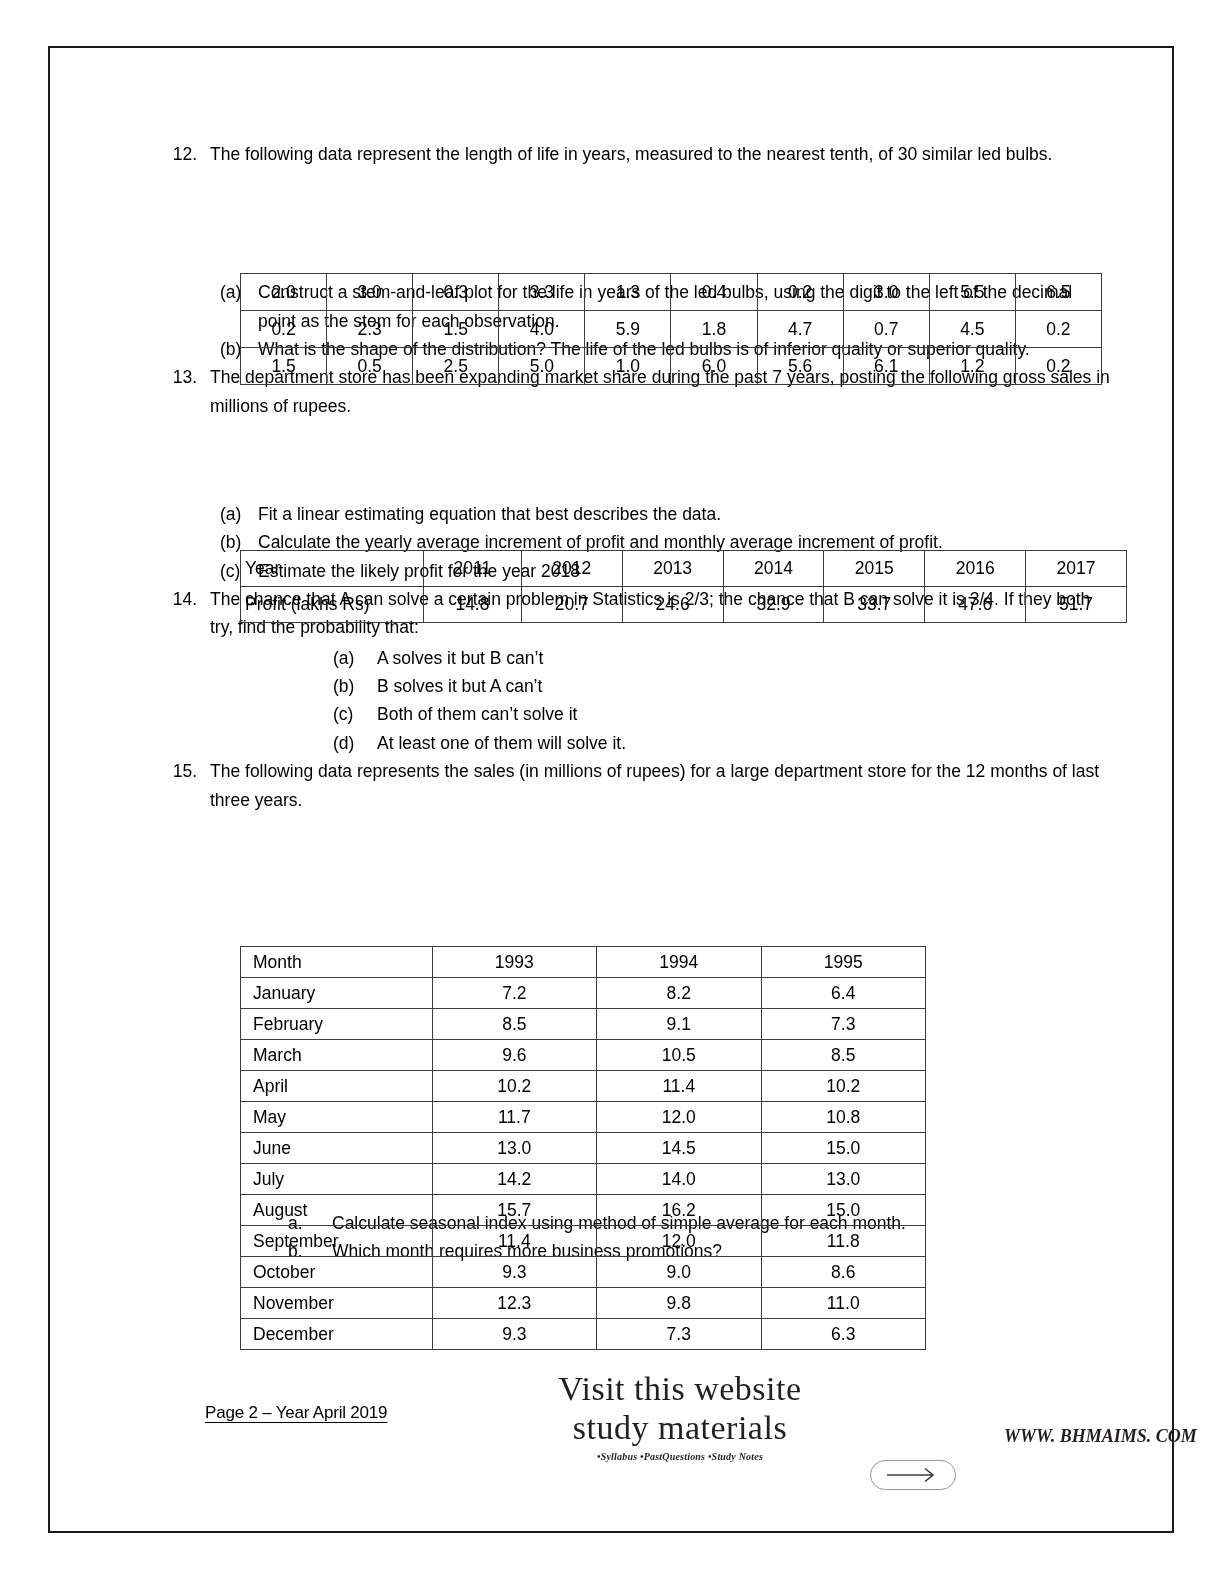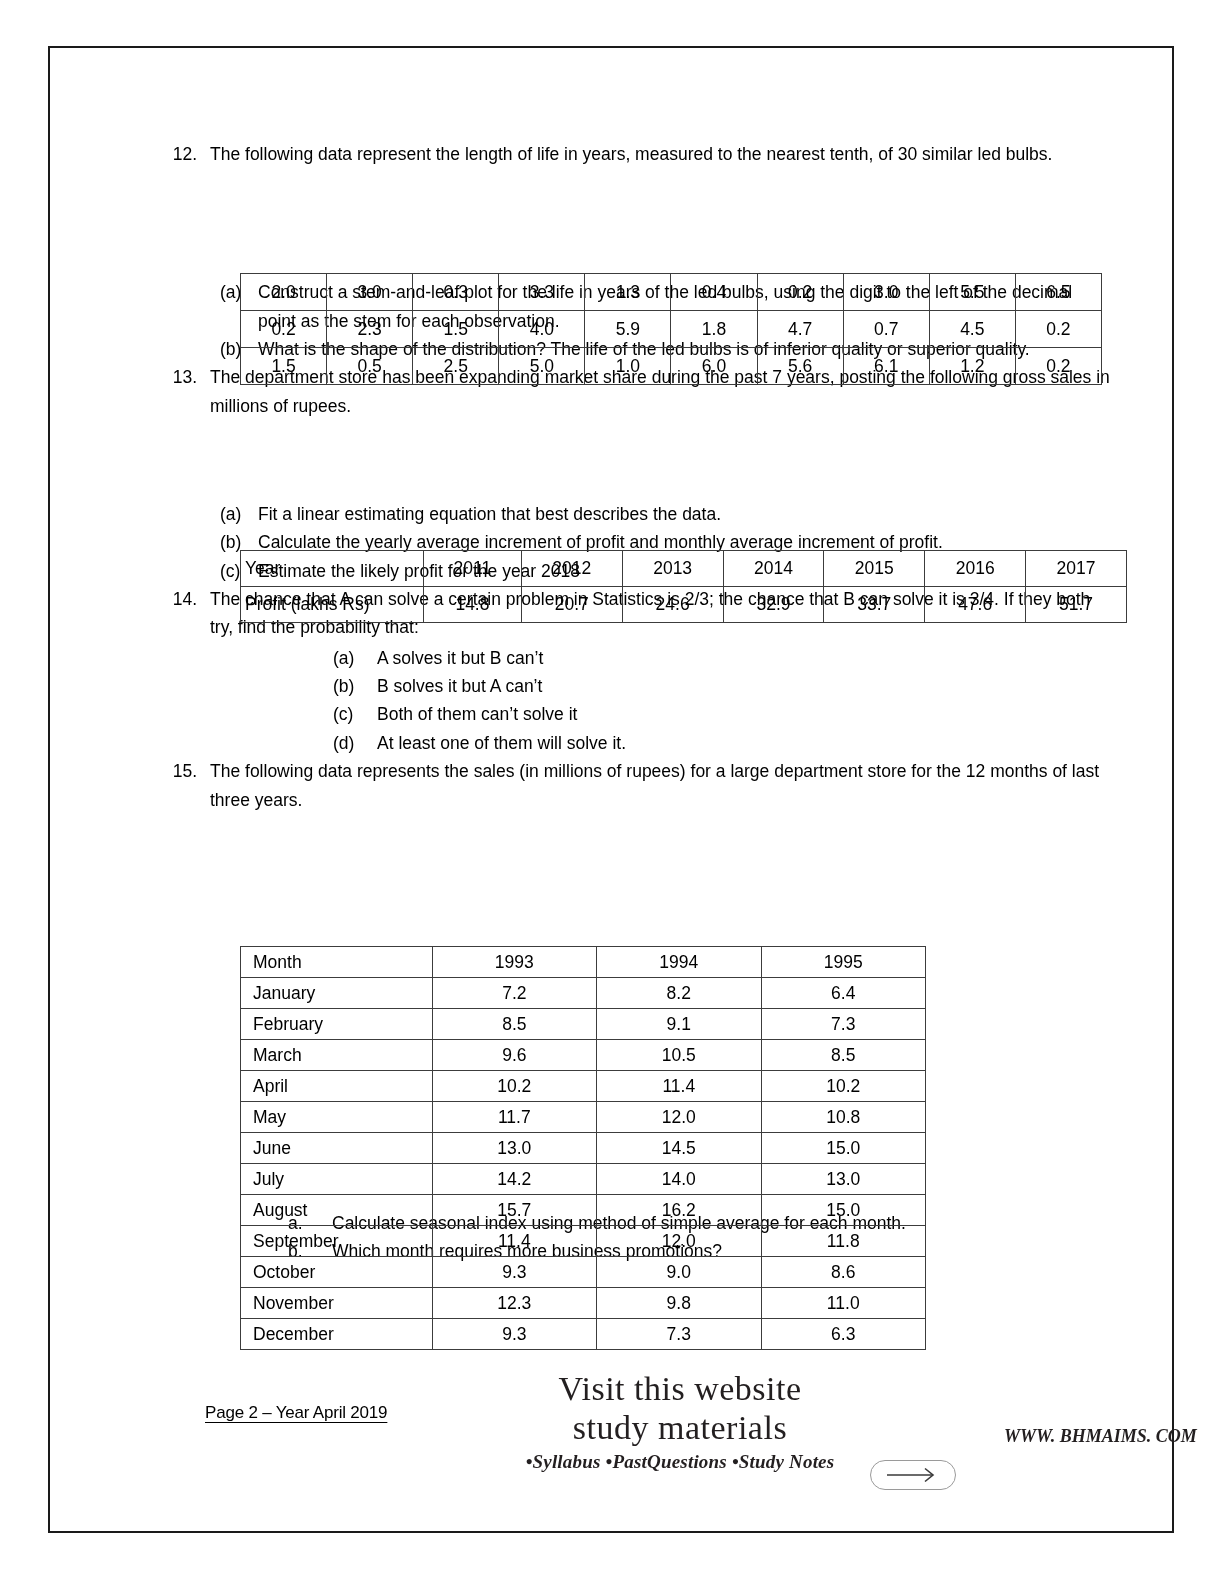--- a/index.html
+++ b/index.html
@@ -152,21 +152,21 @@
     text-align: center;
     font-family: "Liberation Serif", serif;
     color: #231f20;
   }
   #promo .l1, #promo .l2, #promo .l3 {
     font-size: 34px;
     line-height: 1.14;
     letter-spacing: 0.5px;
   }
   #promo .tagline {
-    font-size: 19px;
+    font-size: 10px;
     font-weight: bold;
     font-style: italic;
     margin-top: 3px;
     letter-spacing: 0.2px;
   }
 
   #arrow-pill {
     position: absolute;
     left: 820px;
     top: 1412px;

